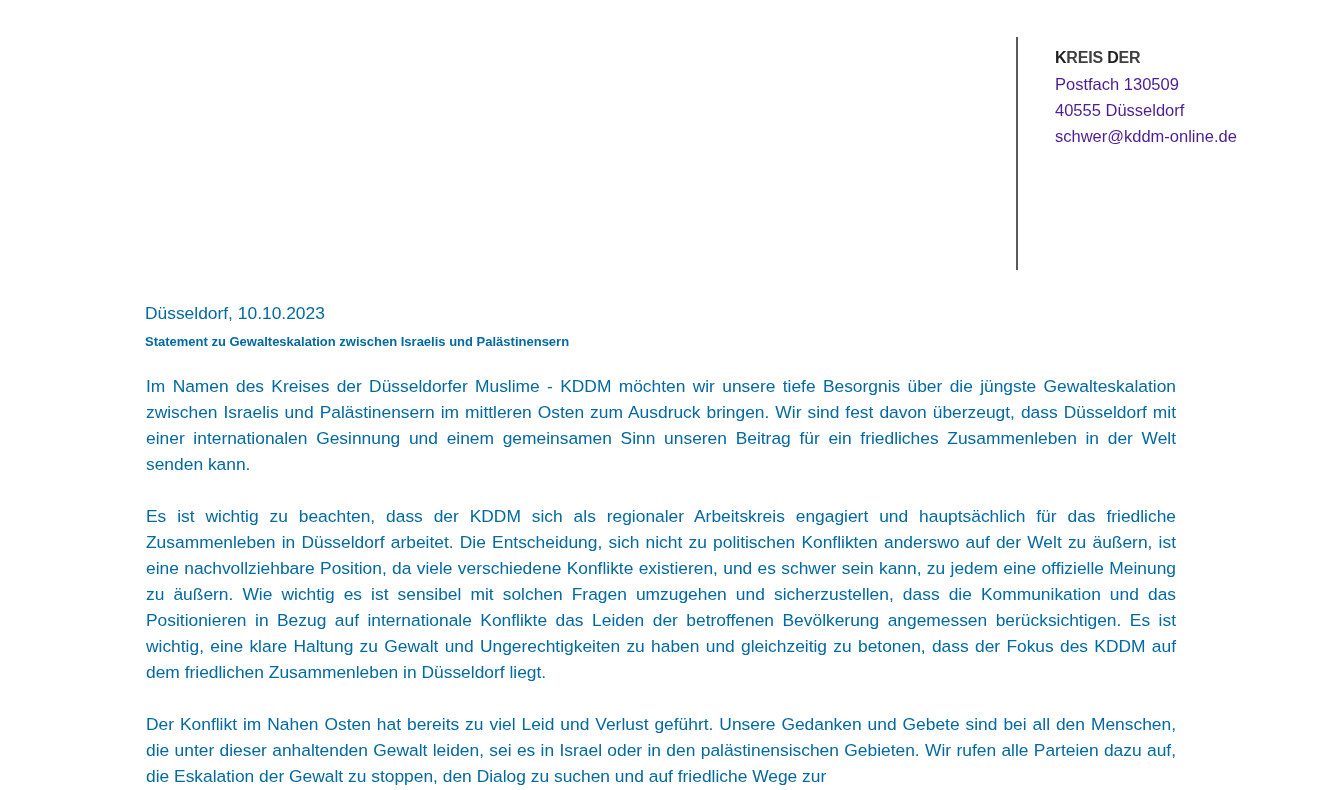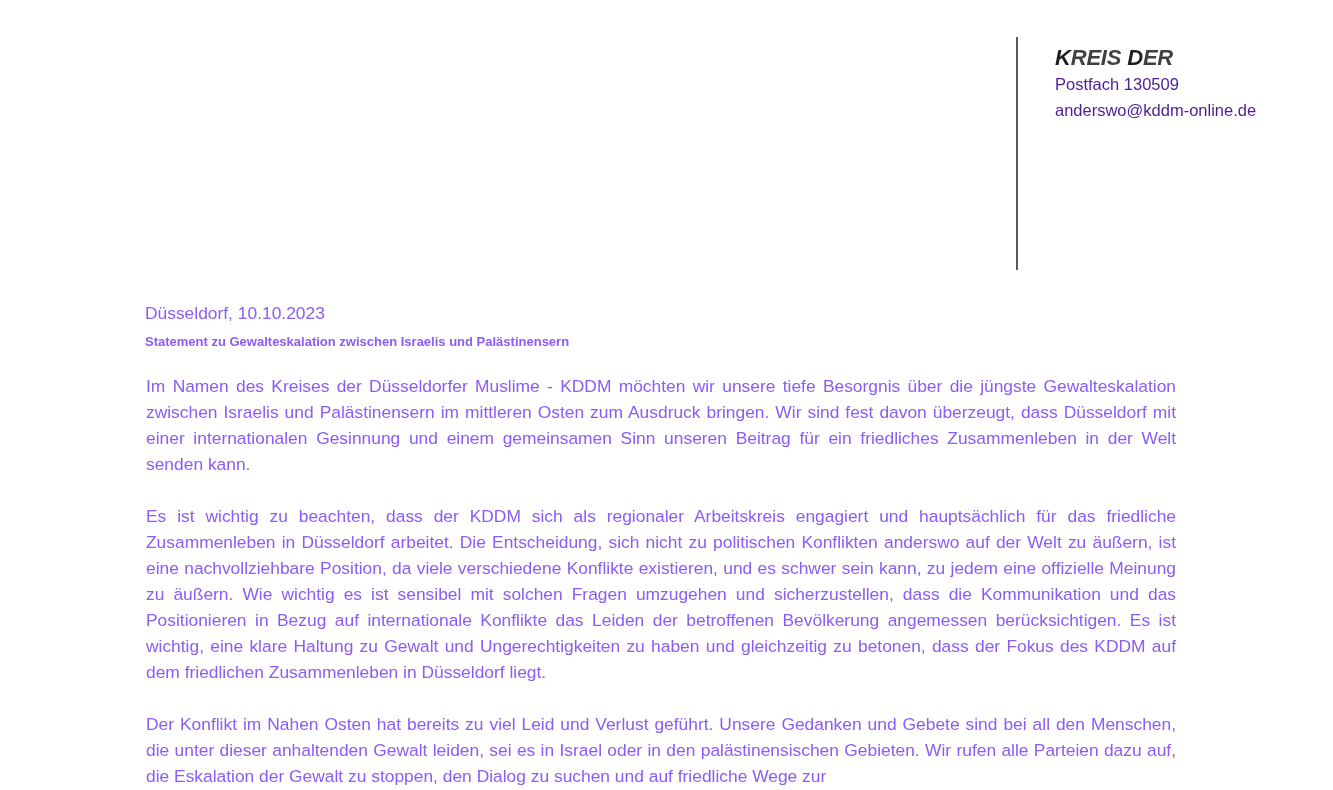--- a/index.html
+++ b/index.html
@@ -42,39 +42,38 @@
     .org-block {
       position: absolute;
       left: 1055px;
       top: 45px;
       font-size: 17px;
       line-height: 26px;
       color: #3f3f3f;
     }
     .org-name {
       font-weight: bold;
-      font-size: 22px;
+      font-size: 16px;
       color: #404040;
       letter-spacing: -0.2px;
-      font-style: italic;
     }
     .org-name .initial { color: #1f1f1f; }
     .org-line {
       font-size: 16.5px;
       color: #4c1d95;
     }
     
     .content {
       position: absolute;
       left: 145px;
       top: 300px;
       width: 1032px;
       font-size: 17.4px;
       line-height: 26px;
-      color: #8b5cf6;
+      color: #0369a1;
     }
     .dateline { margin: 0; }
     .subject {
       margin: 3px 0 0 0;
       font-weight: bold;
       font-size: 13px;
     }
     .para {
       margin: 1px;
       text-align: justify;
@@ -89,21 +88,22 @@
 <div class="page">
 
 
   <div class="divider"></div>
 
   <div class="org-block">
     <div class="org-name">
       <span class="initial">K</span><span>REIS </span><span class="initial">D</span><span>ER</span>
     </div>
     <div class="org-line">Postfach 130509</div>
-    <div class="org-line">anderswo@kddm-online.de</div>
+    <div class="org-line">40555 Düsseldorf</div>
+    <div class="org-line">schwer@kddm-online.de</div>
   </div>
 
   <div class="content">
     <p class="dateline">Düsseldorf, 10.10.2023</p>
     <p class="subject">Statement zu Gewalteskalation zwischen Israelis und Palästinensern</p>
     <p class="para first">Im Namen des Kreises der Düsseldorfer Muslime - KDDM möchten wir unsere tiefe Besorgnis über die jüngste Gewalteskalation zwischen Israelis und Palästinensern im mittleren Osten zum Ausdruck bringen. Wir sind fest davon überzeugt, dass Düsseldorf mit einer internationalen Gesinnung und einem gemeinsamen Sinn unseren Beitrag für ein friedliches Zusammenleben in der Welt senden kann.</p>
     <p class="para">Es ist wichtig zu beachten, dass der KDDM sich als regionaler Arbeitskreis engagiert und hauptsächlich für das friedliche Zusammenleben in Düsseldorf arbeitet. Die Entscheidung, sich nicht zu politischen Konflikten anderswo auf der Welt zu äußern, ist eine nachvollziehbare Position, da viele verschiedene Konflikte existieren, und es schwer sein kann, zu jedem eine offizielle Meinung zu äußern. Wie wichtig es ist sensibel mit solchen Fragen umzugehen und sicherzustellen, dass die Kommunikation und das Positionieren in Bezug auf internationale Konflikte das Leiden der betroffenen Bevölkerung angemessen berücksichtigen. Es ist wichtig, eine klare Haltung zu Gewalt und Ungerechtigkeiten zu haben und gleichzeitig zu betonen, dass der Fokus des KDDM auf dem friedlichen Zusammenleben in Düsseldorf liegt.</p>
     <p class="para">Der Konflikt im Nahen Osten hat bereits zu viel Leid und Verlust geführt. Unsere Gedanken und Gebete sind bei all den Menschen, die unter dieser anhaltenden Gewalt leiden, sei es in Israel oder in den palästinensischen Gebieten. Wir rufen alle Parteien dazu auf, die Eskalation der Gewalt zu stoppen, den Dialog zu suchen und auf friedliche Wege zur</p>
   </div>
 

